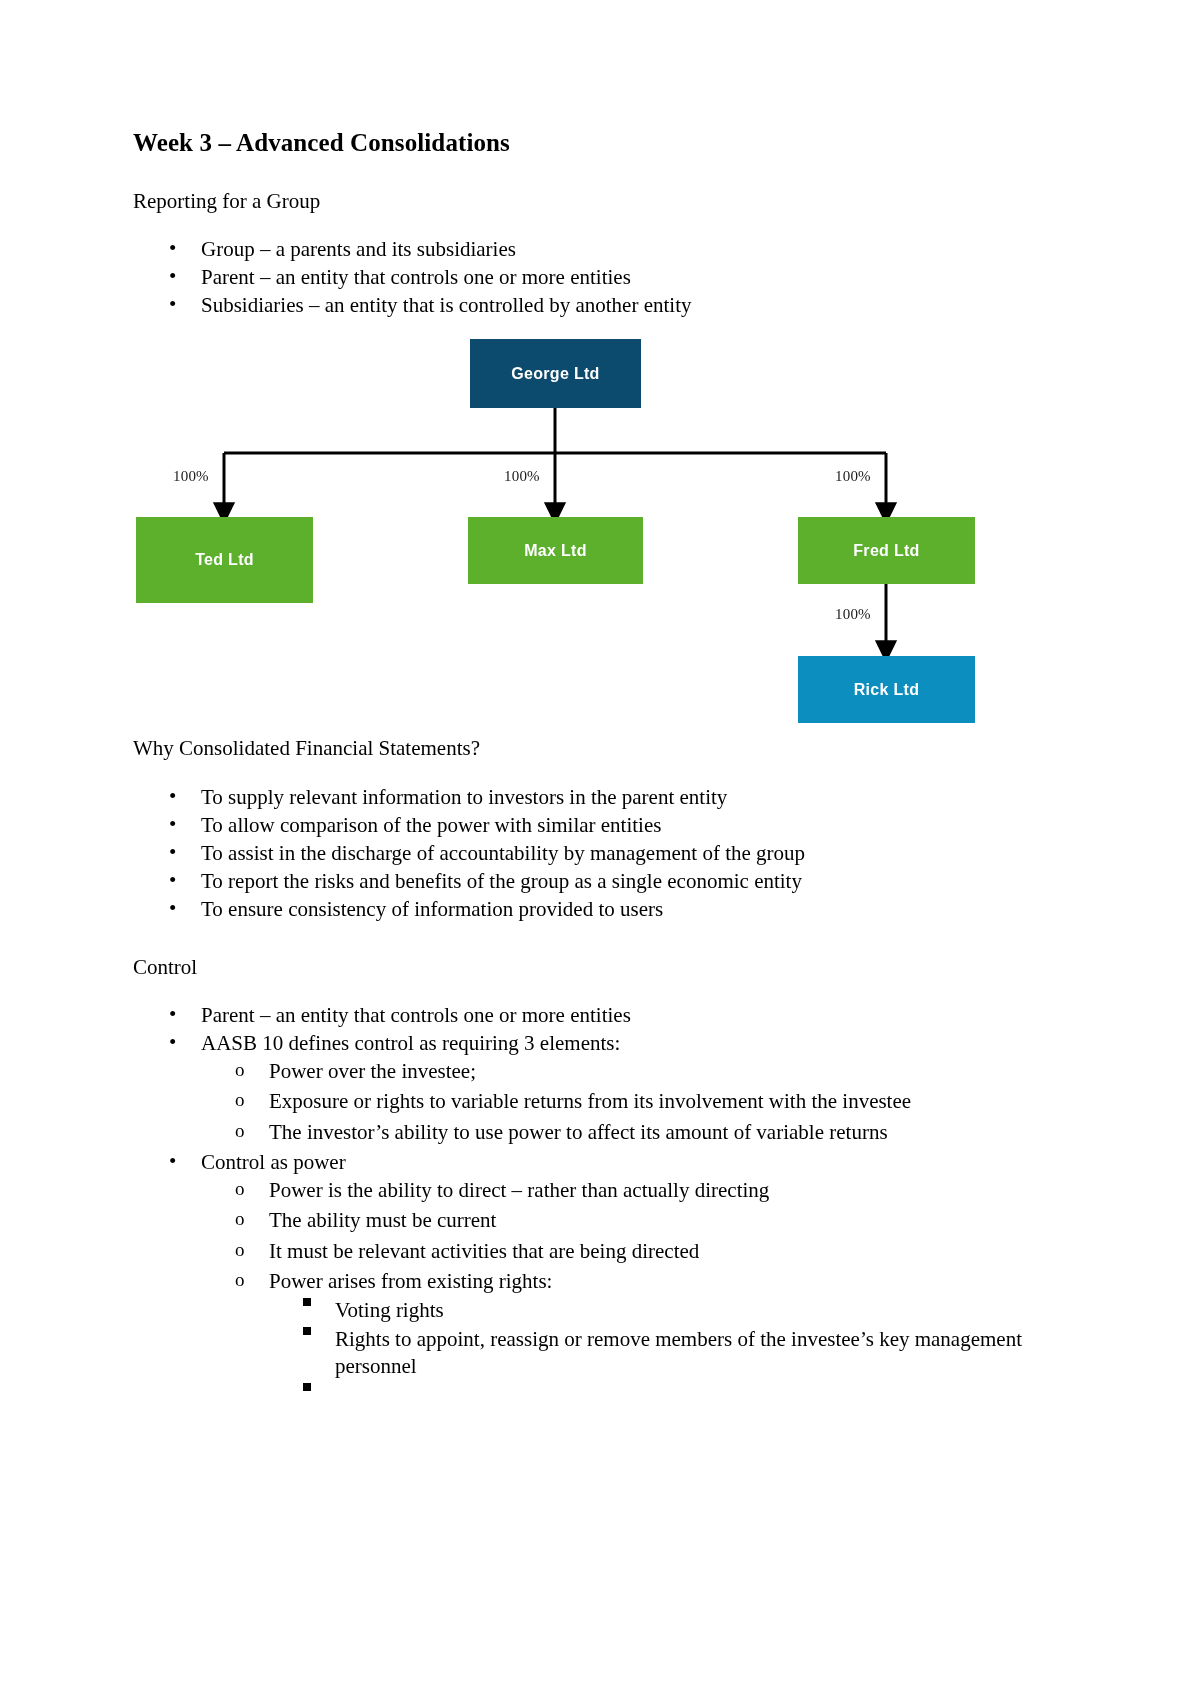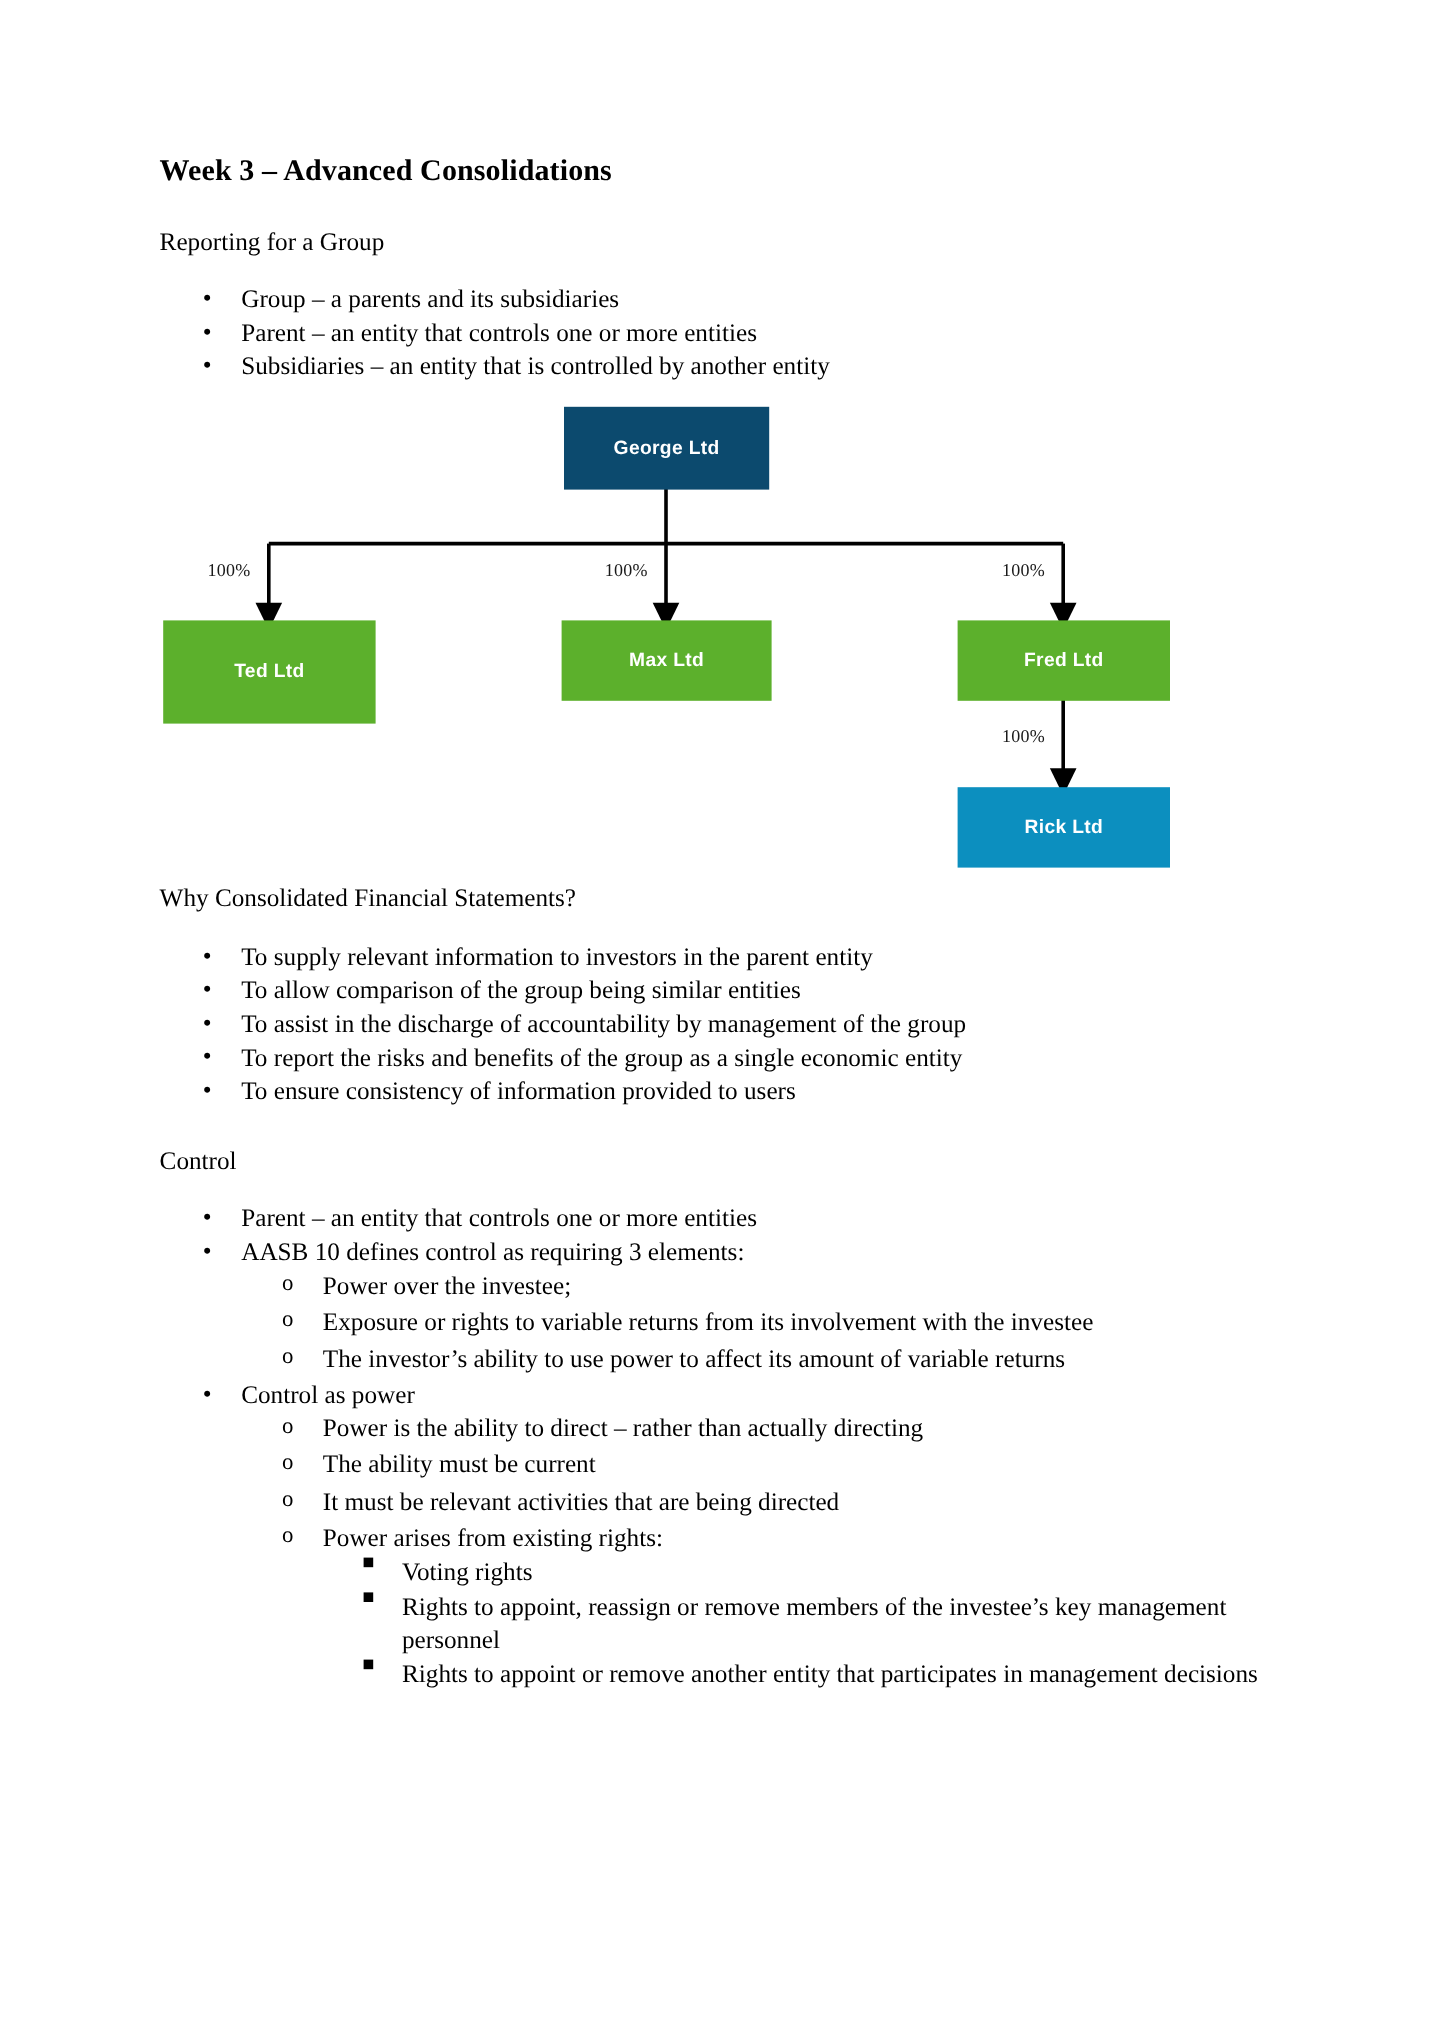--- a/index.html
+++ b/index.html
@@ -221,21 +221,21 @@
 
     <div class="spacer-md"></div>
 
     <ul class="lvl1">
       <li>
         <span class="b1">•</span>
         <span>To supply relevant information to investors in the parent entity</span>
       </li>
       <li>
         <span class="b1">•</span>
-        <span>To allow comparison of the group being similar entities</span>
+        <span>To allow comparison of the power with similar entities</span>
       </li>
       <li>
         <span class="b1">•</span>
         <span>To assist in the discharge of accountability by management of the group</span>
       </li>
       <li>
         <span class="b1">•</span>
         <span>To report the risks and benefits of the group as a single economic entity</span>
       </li>
       <li>
@@ -301,21 +301,20 @@
               <li>
                 <span class="b3"></span>
                 <span>Voting rights</span>
               </li>
               <li>
                 <span class="b3"></span>
                 <span>Rights to appoint, reassign or remove members of the investee’s key management personnel</span>
               </li>
               <li>
                 <span class="b3"></span>
-                <span>Rights to appoint or remove another entity that participates in management decisions</span>
               </li>
             </ul>
           </li>
         </ul>
       </li>
     </ul>
 
   </div>
 </div>
 

